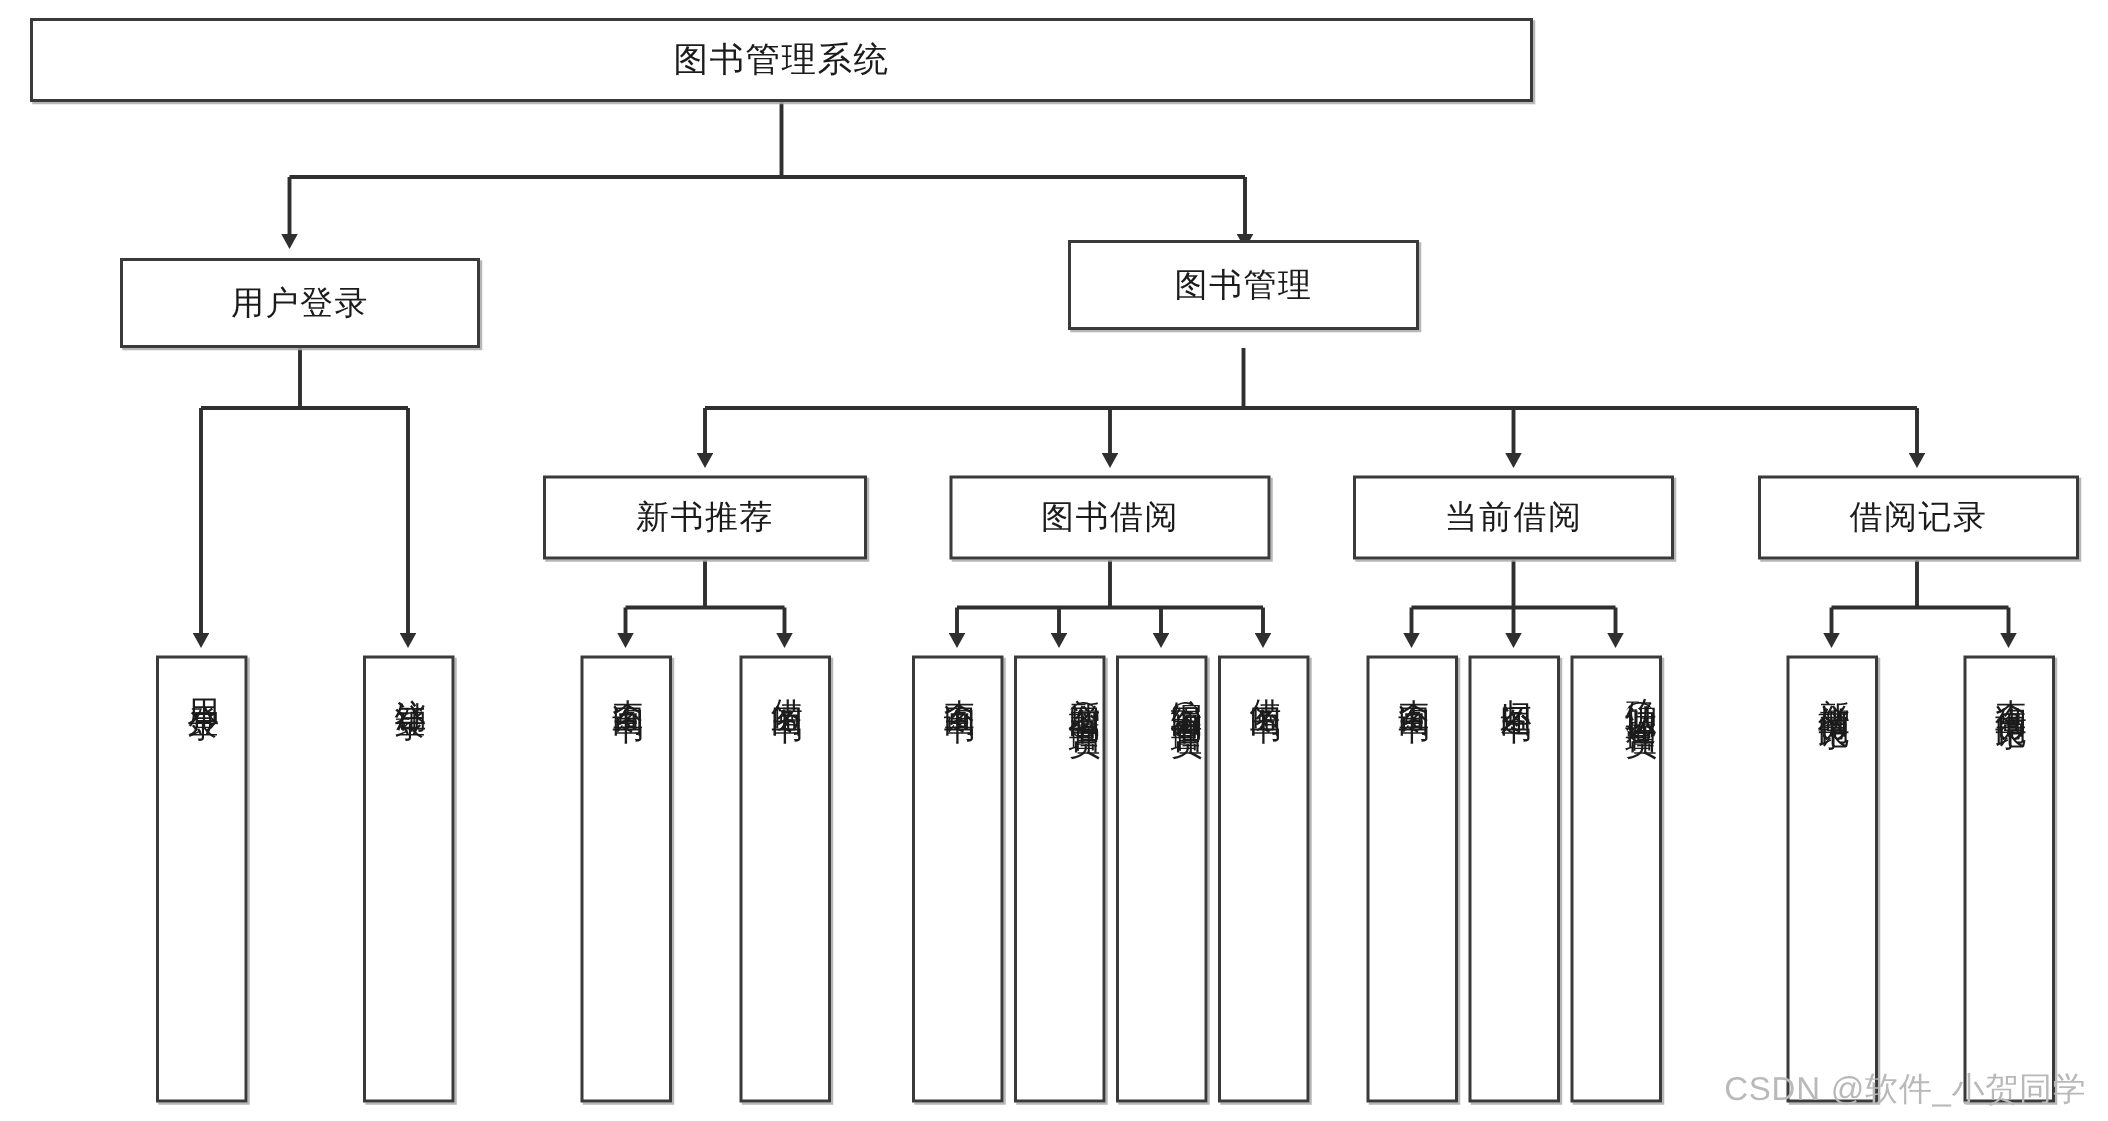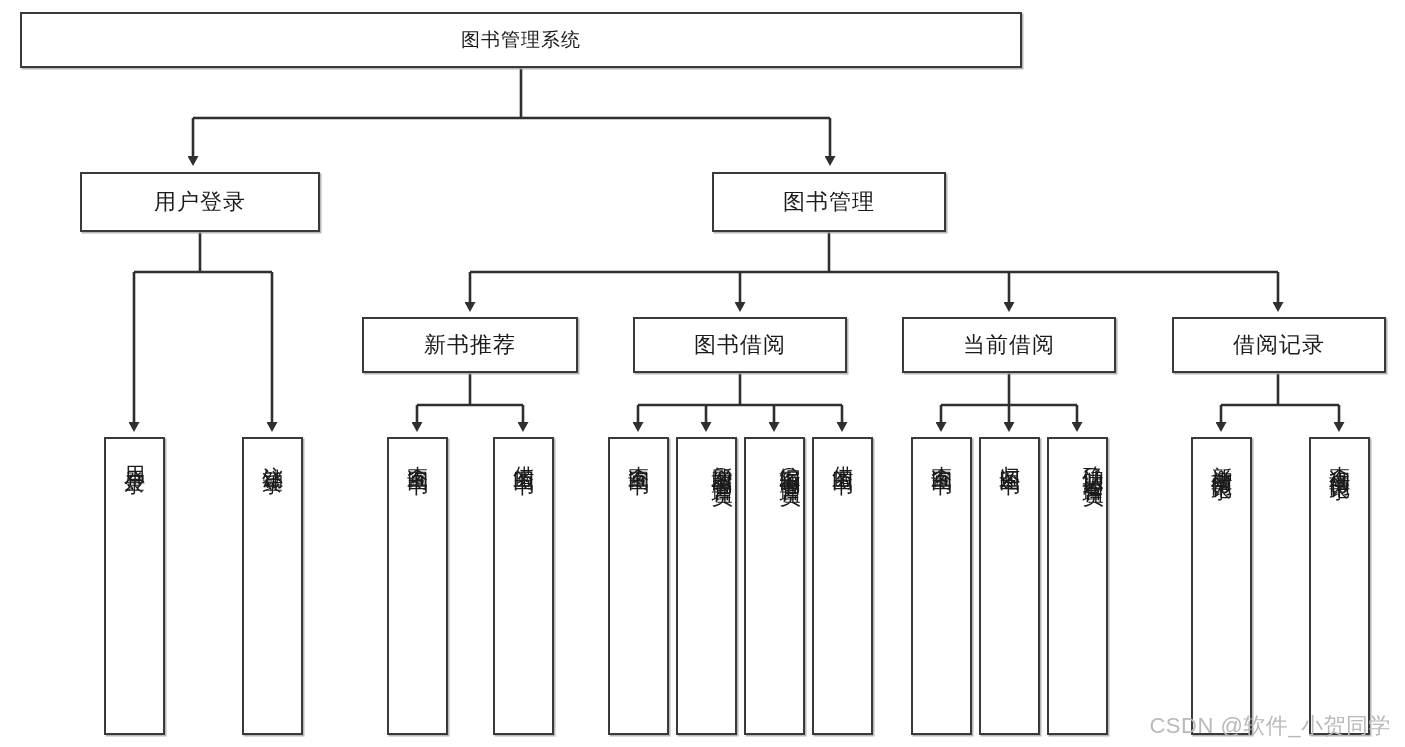--- a/index.html
+++ b/index.html
@@ -28,21 +28,21 @@
     color: #1b1b1b;
     box-shadow: 1.5px 1.5px 0 0 rgba(170,170,170,0.85);
   }
   .node.horiz {
     font-size: 22px;
     letter-spacing: 1px;
     line-height: 1.2;
     padding: 0 6px;
   }
   .node.root {
-    font-size: 19px;
+    font-size: 23px;
   }
   .node.vert {
     writing-mode: vertical-rl;
     text-orientation: upright;
     font-size: 21px;
     letter-spacing: 3px;
     line-height: 1.25;
     padding: 10px 0 6px 0;
     align-items: flex-start;
     justify-content: flex-start;
@@ -125,21 +125,21 @@
   </svg>
 
   <div class="node horiz root" style="left:20px; top:12px; width:1002px; height:56px;">
     <span>图书管理系统</span>
   </div>
 
   <div class="node horiz" style="left:80px; top:172px; width:240px; height:60px;">
     <span>用户登录</span>
   </div>
 
-  <div class="node horiz" style="left:712px; top:172px; width:234px; height:60px;">
+  <div class="node horiz" style="left:712px; top:160px; width:234px; height:60px;">
     <span>图书管理</span>
   </div>
 
   <div class="node horiz" style="left:633px; top:317px; width:214px; height:56px;">
     <span>图书借阅</span>
   </div>
 
   <div class="node horiz" style="left:362px; top:317px; width:216px; height:56px;">
     <span>新书推荐</span>
   </div>

